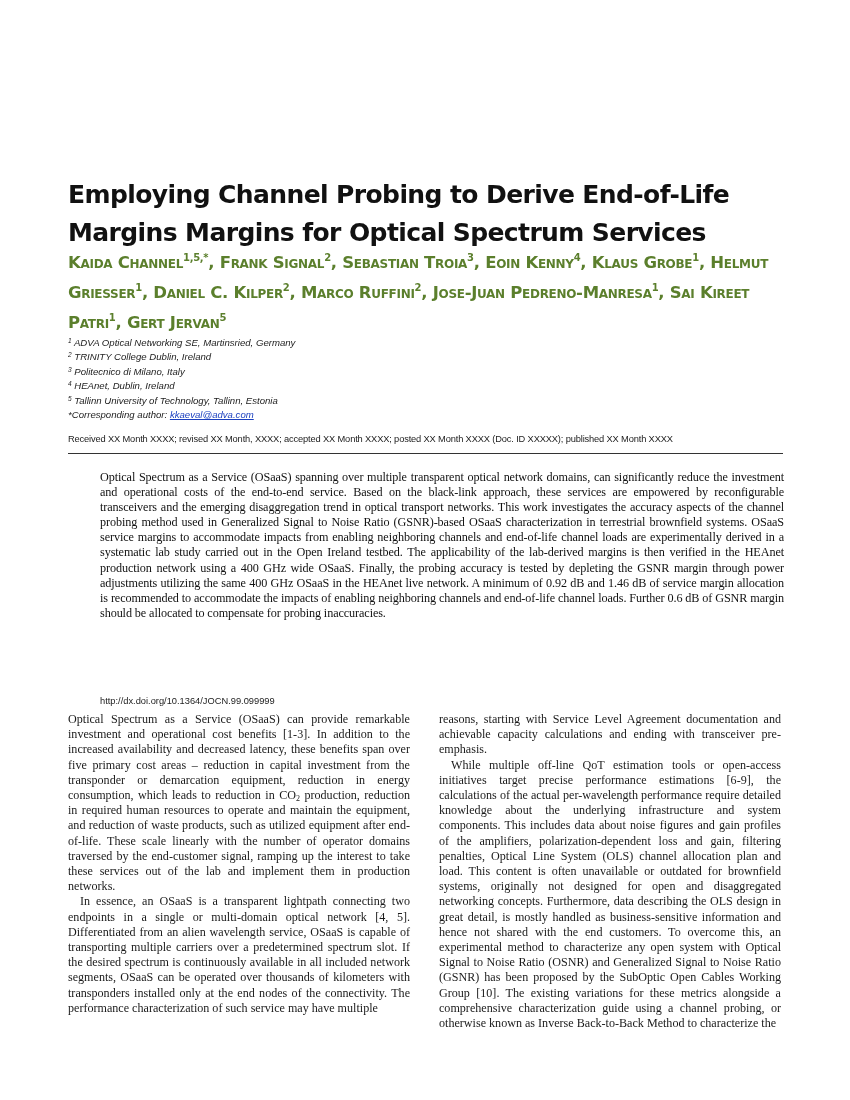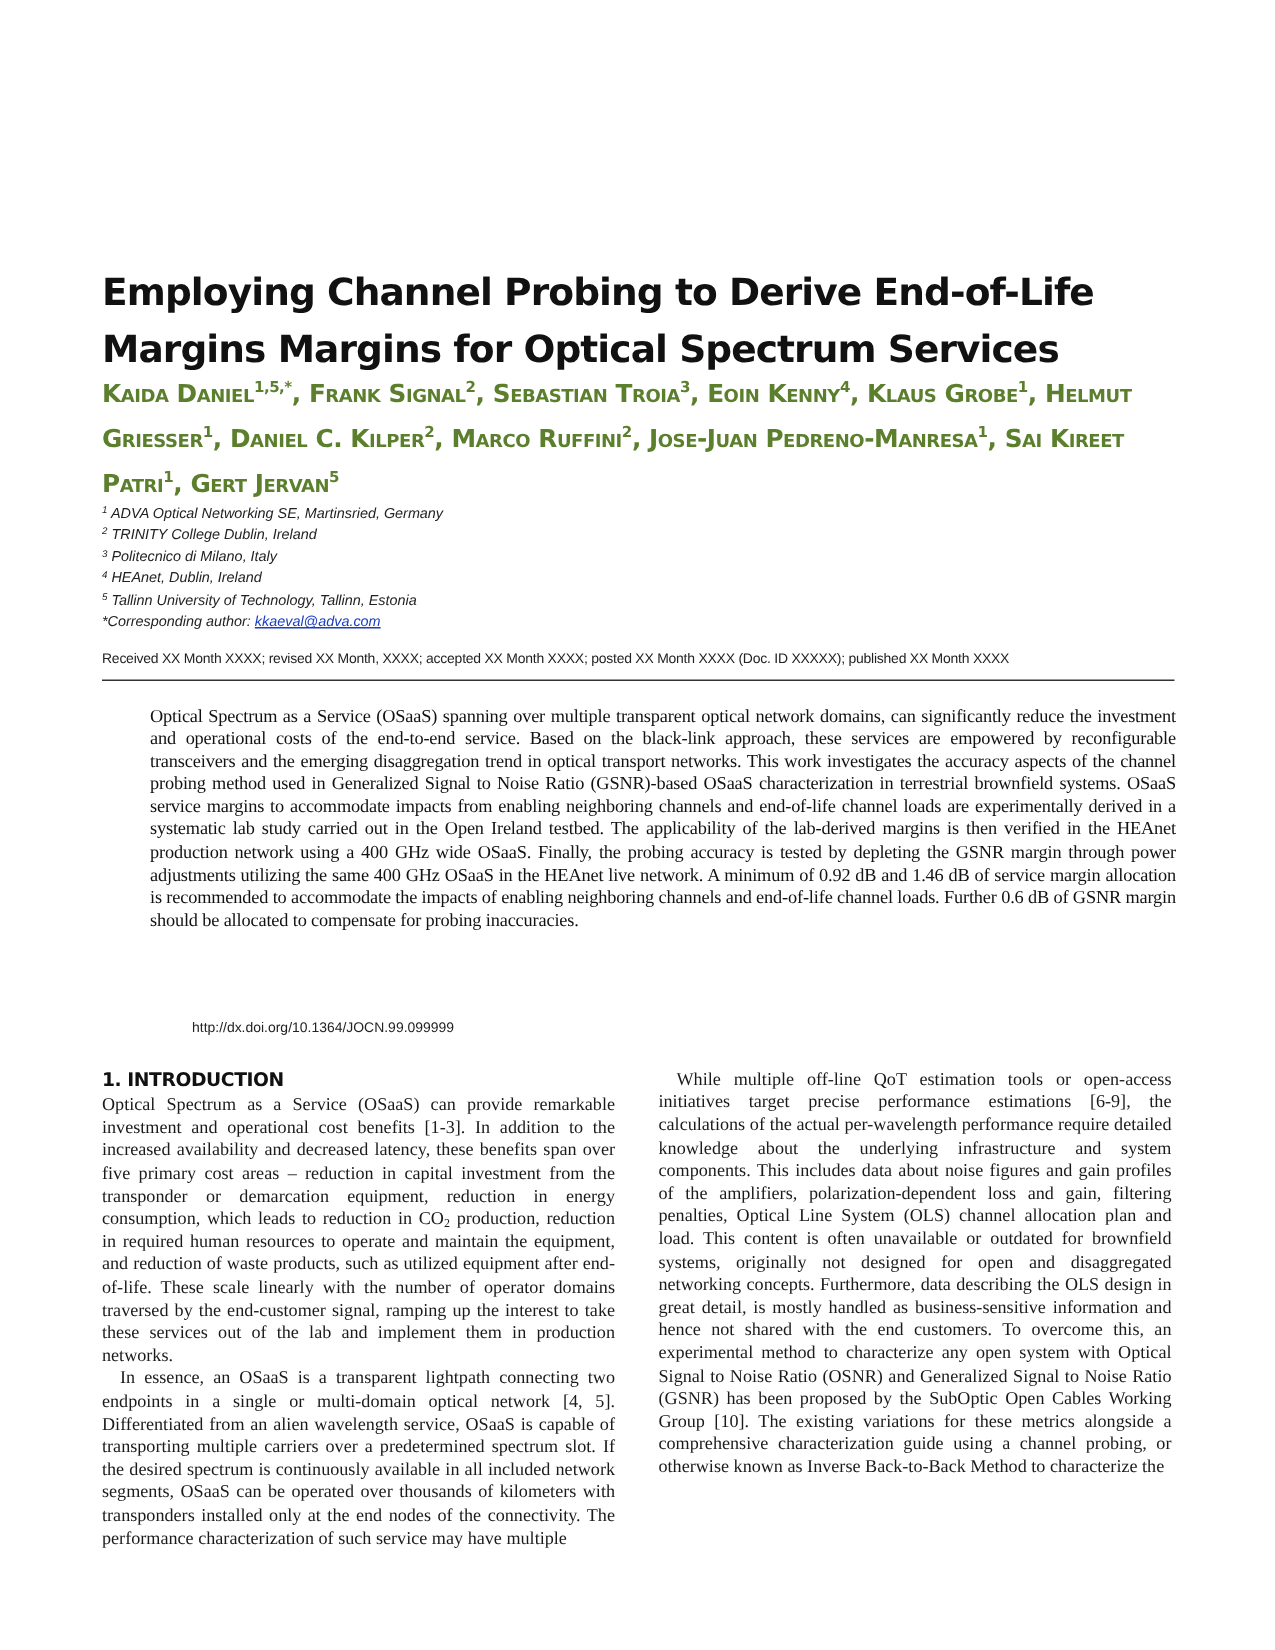--- a/index.html
+++ b/index.html
@@ -33,22 +33,22 @@
     font-size: 9.3px; line-height: 14px; color: #222; white-space: nowrap; letter-spacing: -0.15px;
   }
   .rule { position: absolute; left: 68px; top: 453px; width: 715px; height: 1px; background: #333; }
 
   .abstract {
     position: absolute; left: 100px; top: 470px; width: 684px;
     font-family: "Liberation Serif", serif; font-weight: normal;
     font-size: 12.2px; line-height: 15.1px; color: #111; text-align: justify; letter-spacing: -0.1px;
   }
   .doi {
-    position: absolute; left: 100px; top: 680px;
-    font-family: "Liberation Sans", sans-serif; font-size: 9.3px; color: #222; margin-left: 28px;
+    position: absolute; left: 100px; top: 696px;
+    font-family: "Liberation Sans", sans-serif; font-size: 9.3px; color: #222;
   }
 
   .col { position: absolute; top: 712px; width: 342px;
     font-family: "Liberation Serif", serif; font-size: 12.1px; line-height: 15.2px;
     color: #1a1a1a; text-align: justify; }
   .col.left { left: 68px; }
   .col.right { left: 439px; }
   .col p { margin: 0; }
   .col p.indent { text-indent: 12px; }
   .section-heading {
@@ -61,21 +61,21 @@
 <body>
 
 <div class="page">
 
   <div class="title">
     <div>Employing Channel Probing to Derive End-of-Life</div>
     <div>Margins Margins for Optical Spectrum Services</div>
   </div>
 
   <div class="authors">
-    <span>Kaida Daniel</span><sup>1,5,*</sup>,
+    <span>Kaida Channel</span><sup>1,5,*</sup>,
     <span>Frank Signal</span><sup>2</sup>,
     <span>Sebastian Troia</span><sup>3</sup>,
     <span>Eoin Kenny</span><sup>4</sup>,
     <span>Klaus Grobe</span><sup>1</sup>,
     <span>Helmut Griesser</span><sup>1</sup>,
     <span>Daniel C. Kilper</span><sup>2</sup>,
     <span>Marco Ruffini</span><sup>2</sup>,
     <span>Jose-Juan Pedreno-Manresa</span><sup>1</sup>,
     <span>Sai Kireet Patri</span><sup>1</sup>,
     <span>Gert Jervan</span><sup>5</sup>
@@ -90,22 +90,22 @@
     <div><span>*Corresponding author: </span><a>kkaeval@adva.com</a></div>
   </div>
 
   <div class="received">Received XX Month XXXX; revised XX Month, XXXX; accepted XX Month XXXX; posted XX Month XXXX (Doc. ID XXXXX); published XX Month XXXX</div>
   <div class="rule"></div>
 
   <div class="abstract">Optical Spectrum as a Service (OSaaS) spanning over multiple transparent optical network domains, can significantly reduce the investment and operational costs of the end-to-end service. Based on the black-link approach, these services are empowered by reconfigurable transceivers and the emerging disaggregation trend in optical transport networks. This work investigates the accuracy aspects of the channel probing method used in Generalized Signal to Noise Ratio (GSNR)-based OSaaS characterization in terrestrial brownfield systems. OSaaS service margins to accommodate impacts from enabling neighboring channels and end-of-life channel loads are experimentally derived in a systematic lab study carried out in the Open Ireland testbed. The applicability of the lab-derived margins is then verified in the HEAnet production network using a 400 GHz wide OSaaS. Finally, the probing accuracy is tested by depleting the GSNR margin through power adjustments utilizing the same 400 GHz OSaaS in the HEAnet live network. A minimum of 0.92 dB and 1.46 dB of service margin allocation is recommended to accommodate the impacts of enabling neighboring channels and end-of-life channel loads. Further 0.6 dB of GSNR margin should be allocated to compensate for probing inaccuracies.</div>
   <div class="doi">http://dx.doi.org/10.1364/JOCN.99.099999</div>
 
   <div class="col left">
-    <div class="section-heading">1. INTRODUCTION</div>
     <p><span>Optical Spectrum as a Service (OSaaS) can provide remarkable investment and operational cost benefits [1-3]. In addition to the increased availability and decreased latency, these benefits span over five primary cost areas – reduction in capital investment from the transponder or demarcation equipment, reduction in energy consumption, which leads to reduction in CO</span><sub class="chem">2</sub><span> production, reduction in required human resources to operate and maintain the equipment, and reduction of waste products, such as utilized equipment after end-of-life. These scale linearly with the number of operator domains traversed by the end-customer signal, ramping up the interest to take these services out of the lab and implement them in production networks.</span></p>
     <p class="indent">In essence, an OSaaS is a transparent lightpath connecting two endpoints in a single or multi-domain optical network [4, 5]. Differentiated from an alien wavelength service, OSaaS is capable of transporting multiple carriers over a predetermined spectrum slot. If the desired spectrum is continuously available in all included network segments, OSaaS can be operated over thousands of kilometers with transponders installed only at the end nodes of the connectivity. The performance characterization of such service may have multiple</p>
   </div>
 
   <div class="col right">
+    <p>reasons, starting with Service Level Agreement documentation and achievable capacity calculations and ending with transceiver pre-emphasis.</p>
     <p class="indent">While multiple off-line QoT estimation tools or open-access initiatives target precise performance estimations [6-9], the calculations of the actual per-wavelength performance require detailed knowledge about the underlying infrastructure and system components. This includes data about noise figures and gain profiles of the amplifiers, polarization-dependent loss and gain, filtering penalties, Optical Line System (OLS) channel allocation plan and load. This content is often unavailable or outdated for brownfield systems, originally not designed for open and disaggregated networking concepts. Furthermore, data describing the OLS design in great detail, is mostly handled as business-sensitive information and hence not shared with the end customers. To overcome this, an experimental method to characterize any open system with Optical Signal to Noise Ratio (OSNR) and Generalized Signal to Noise Ratio (GSNR) has been proposed by the SubOptic Open Cables Working Group [10]. The existing variations for these metrics alongside a comprehensive characterization guide using a channel probing, or otherwise known as Inverse Back-to-Back Method to characterize the</p>
   </div>
 
 </div>
 
 </body></html>

